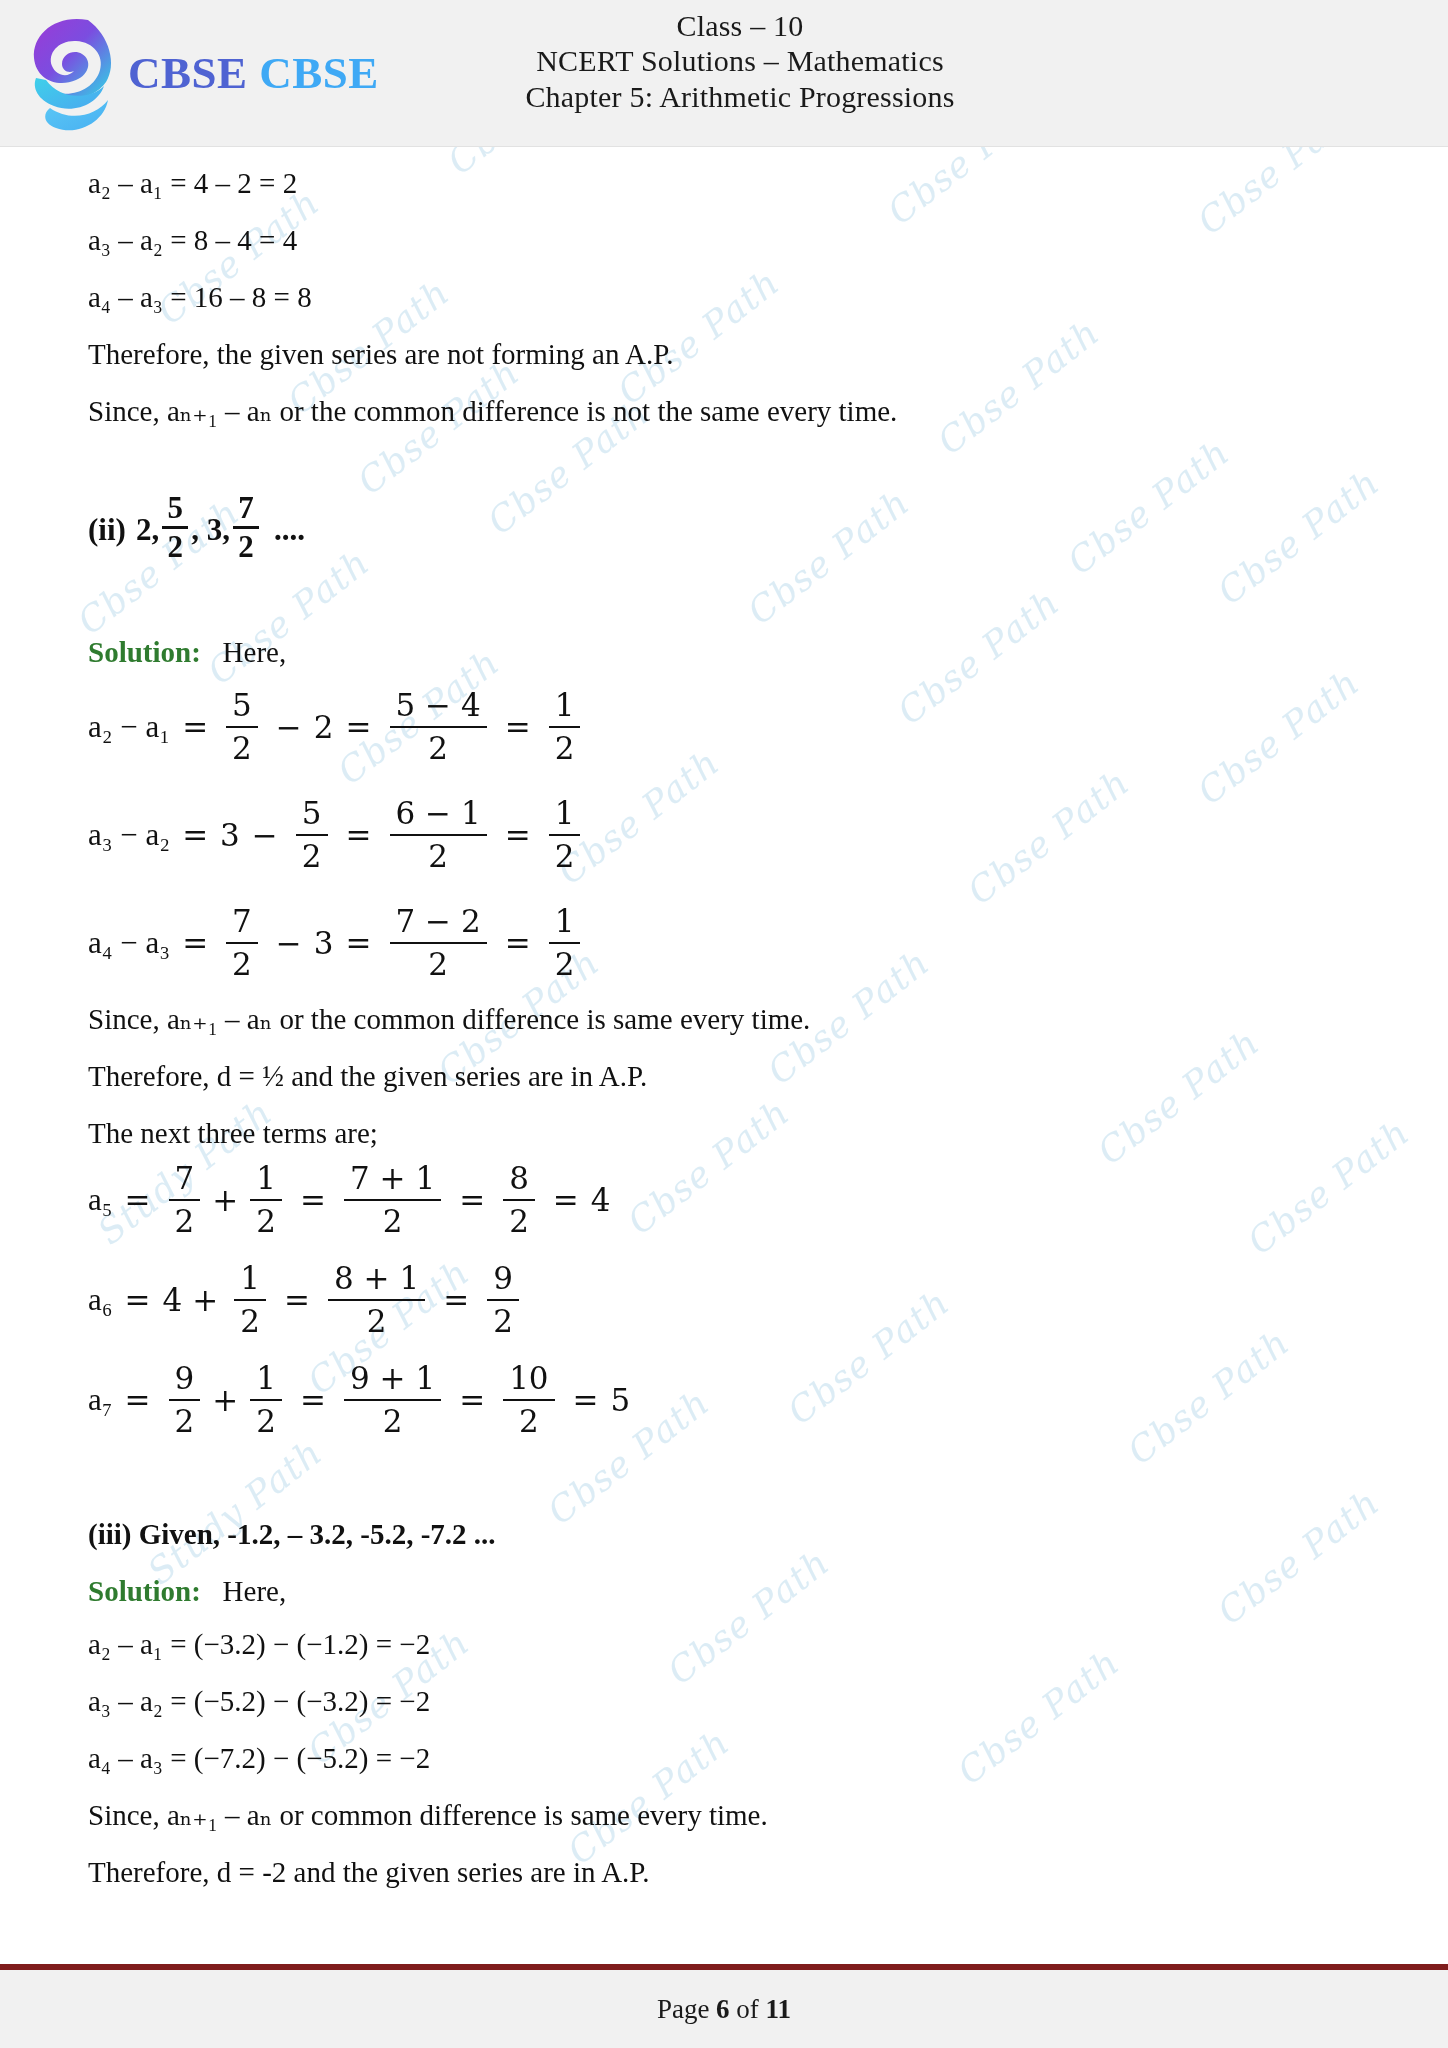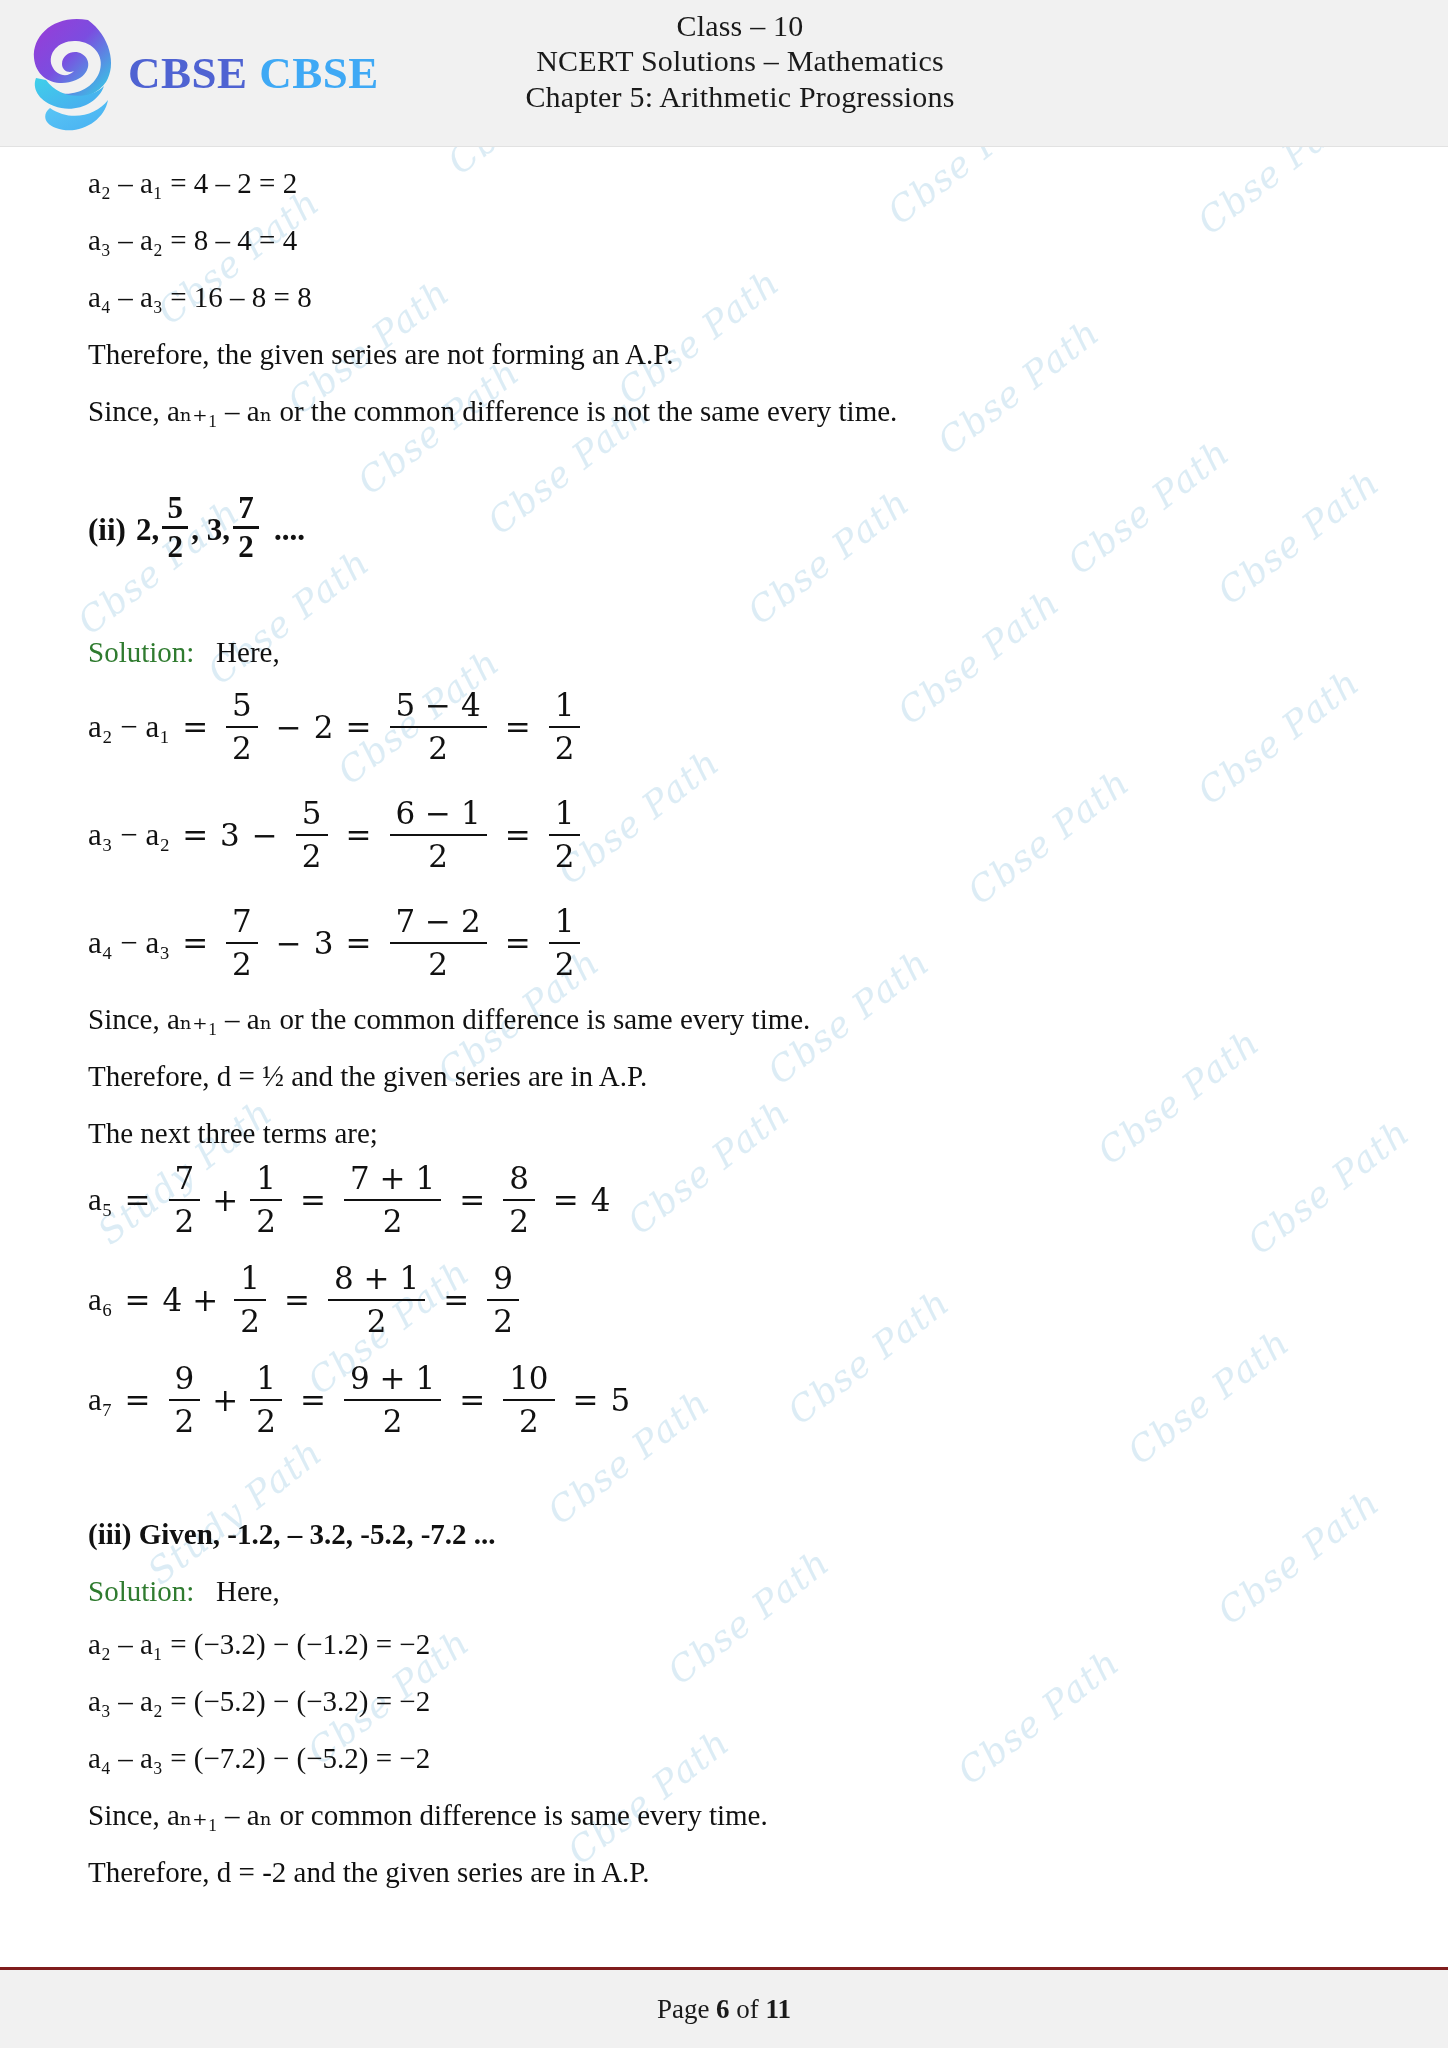--- a/index.html
+++ b/index.html
@@ -101,21 +101,21 @@
   }
   .line {
     font-family: "Liberation Serif", "DejaVu Serif", serif;
     font-size: 29px;
     color: #111;
     line-height: 1.0;
     margin: 0 0 28px 0;
     white-space: nowrap;
   }
   .bold { font-weight: bold; }
-  .sol { color: #2f7b2f; font-weight: normal; }
+  .sol { color: #2f7b2f; font-weight: bold; }
   .spacer-md { height: 40px; }
   .spacer-lg { height: 62px; }
 
   
   .frac {
     display: inline-flex;
     flex-direction: column;
     align-items: center;
     vertical-align: middle;
     margin: 0 3px;
@@ -175,21 +175,21 @@
   }
 
   
   .footer {
     position: absolute;
     left: 0;
     bottom: 0;
     width: 1448px;
     height: 78px;
     background: #f1f1f1;
-    border-top: 3px solid #7f1d1d;
+    border-top: 6px solid #7f1d1d;
     display: flex;
     align-items: center;
     justify-content: center;
     z-index: 5;
   }
   .footer-text {
     font-family: "Liberation Serif", "DejaVu Serif", serif;
     font-size: 27px;
     color: #1a1a1a;
   }

